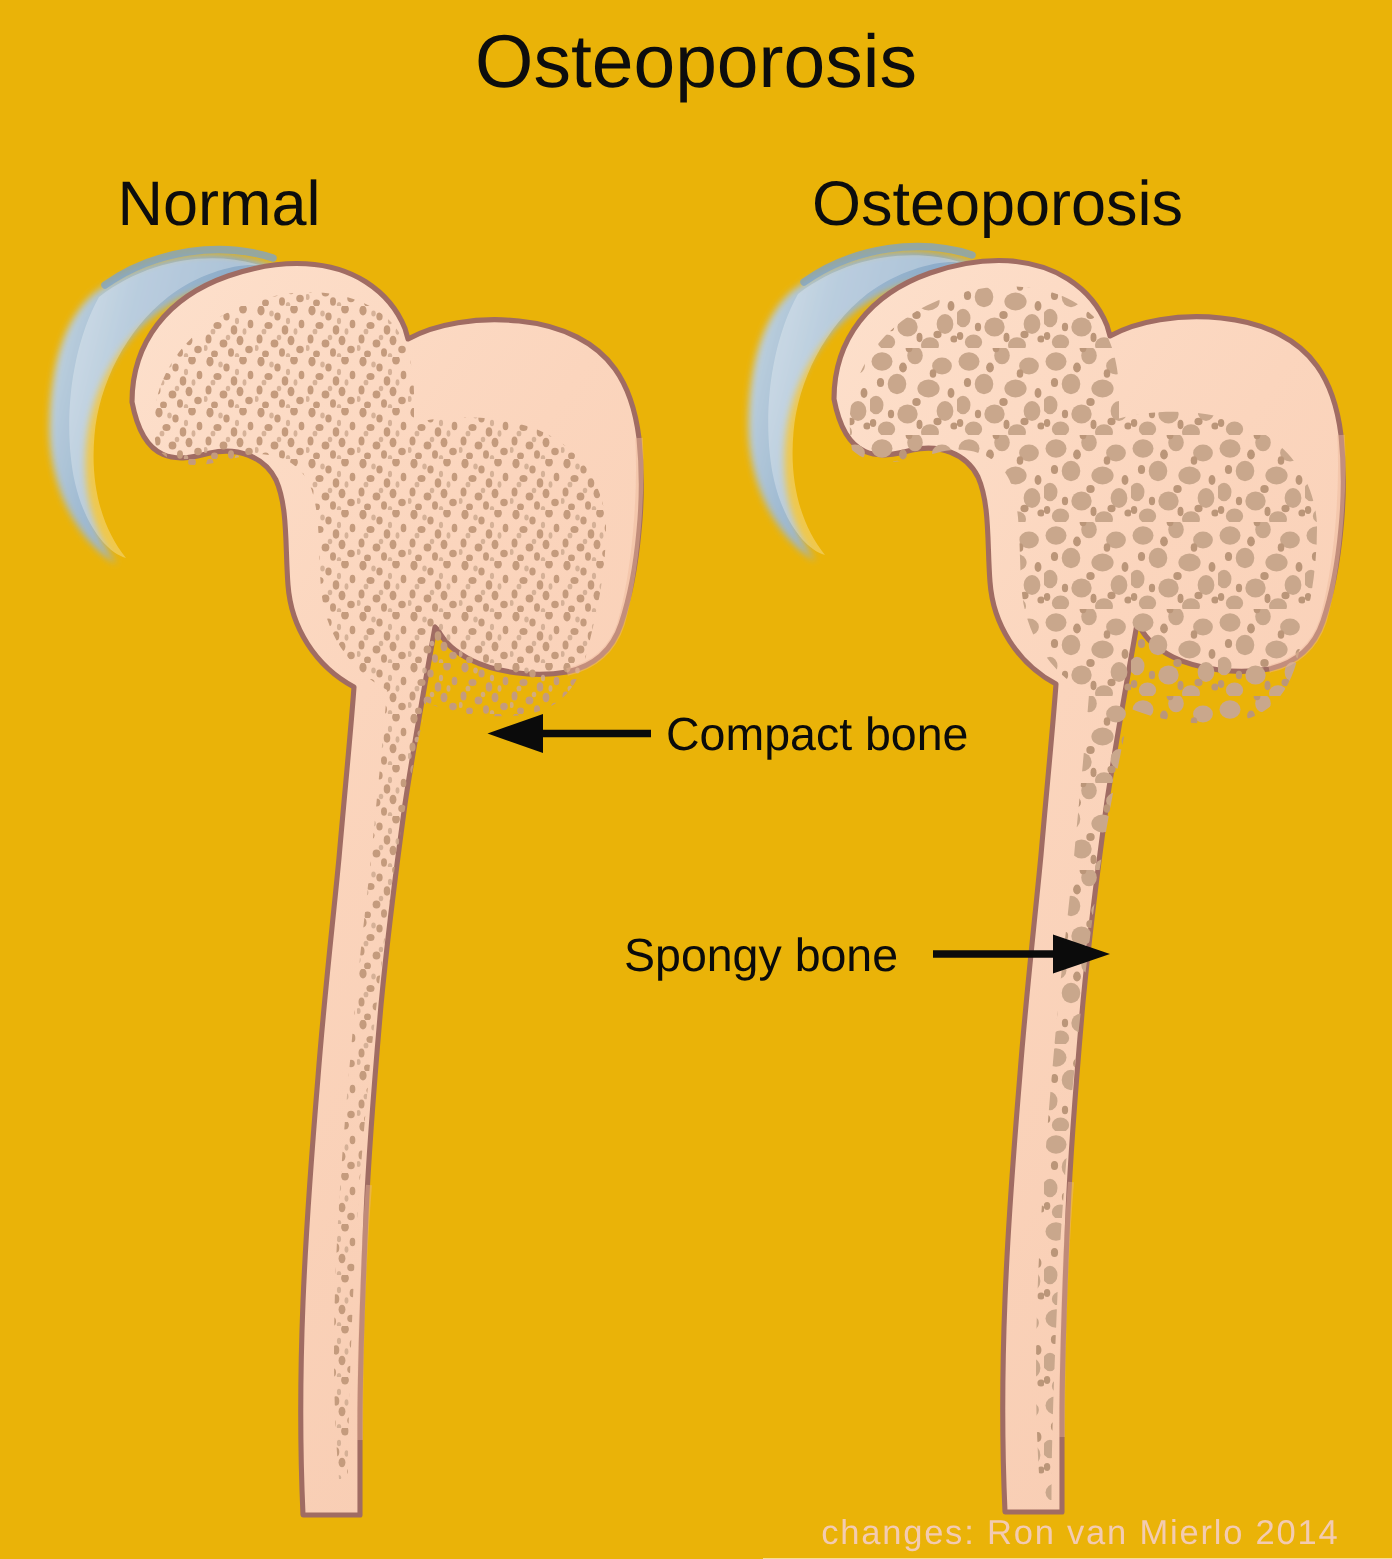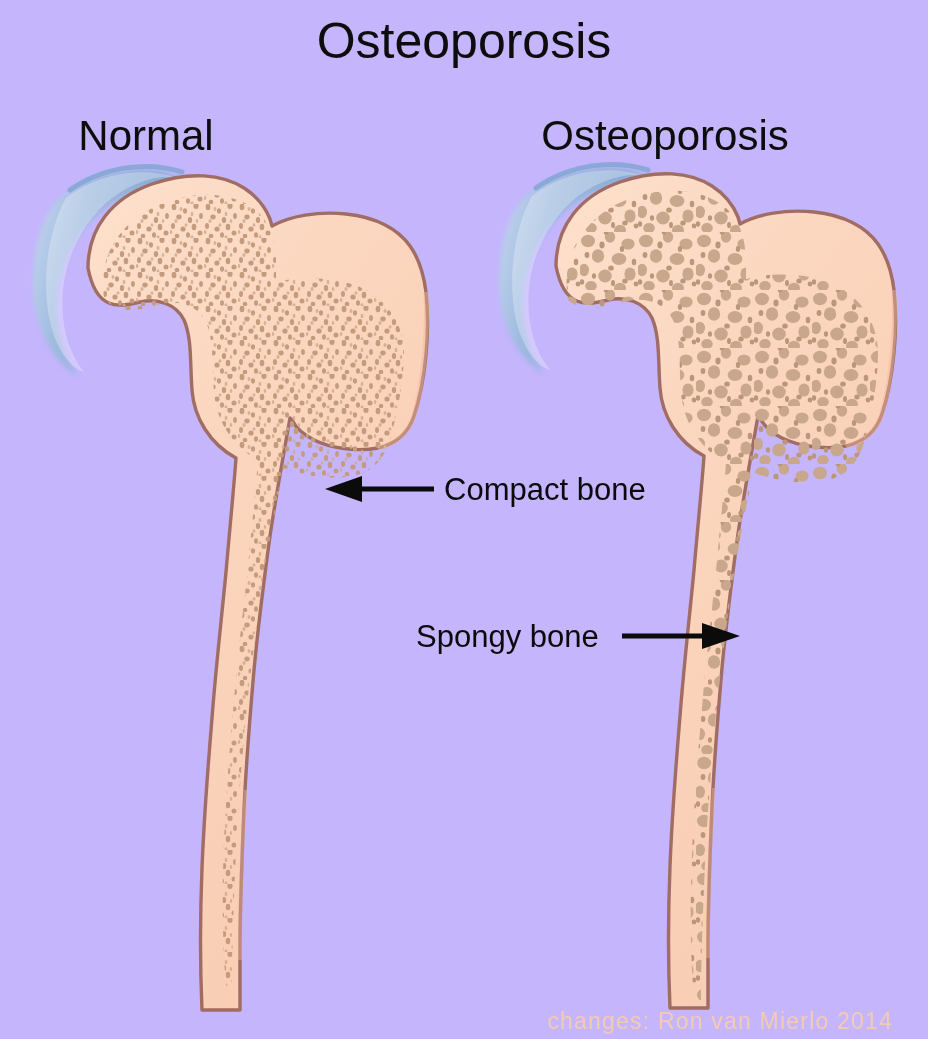--- a/index.html
+++ b/index.html
@@ -8,21 +8,21 @@
     padding: 0;
     background: #ffffff;
   }
   body {
     font-family: "Liberation Sans", sans-serif;
   }
   #page {
     position: relative;
     width: 928px;
     height: 1039px;
-    background: #c4b5fd;
+    background: #eab308;
     overflow: hidden;
   }
   #figure-svg {
     position: absolute;
     left: 0;
     top: 0;
     width: 928px;
     height: 1039px;
     display: block;
   }

